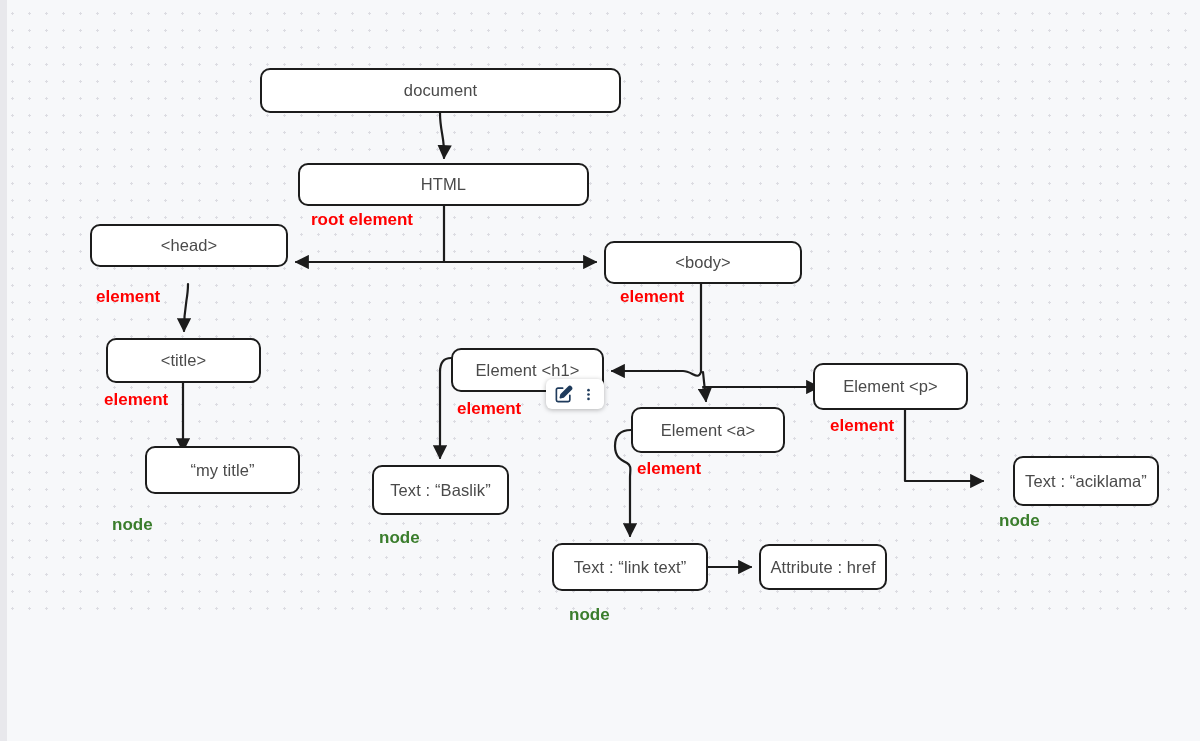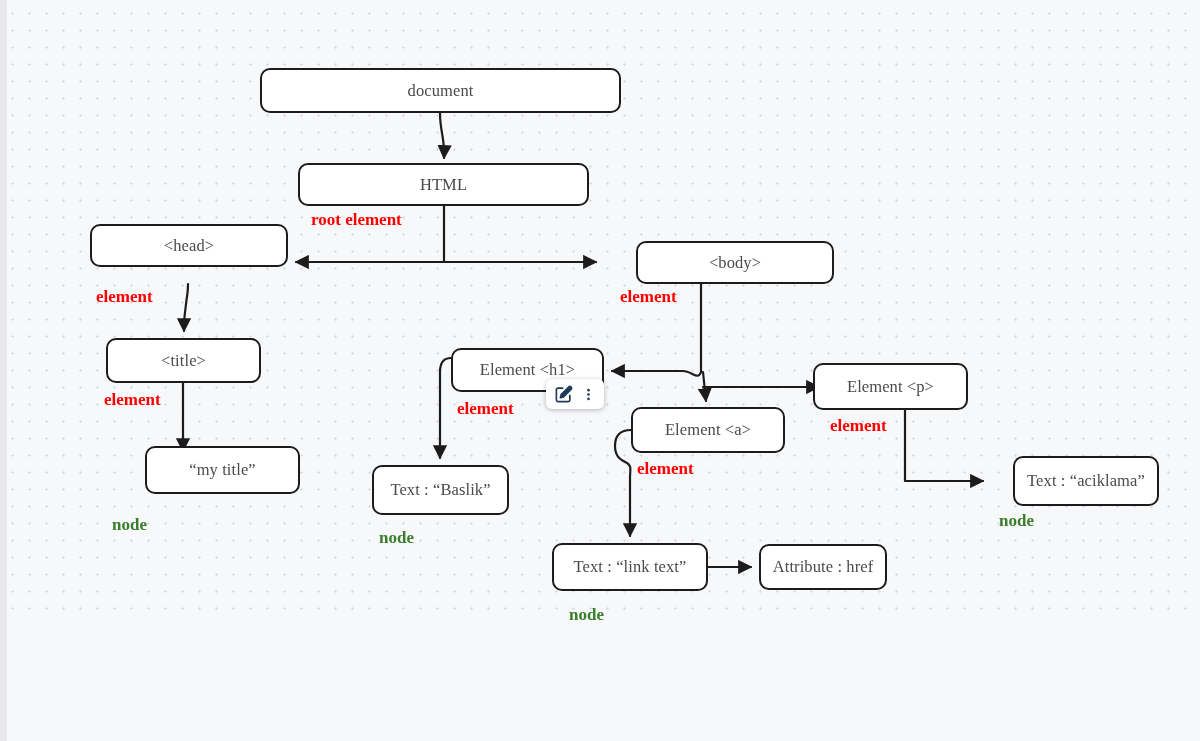--- a/index.html
+++ b/index.html
@@ -16,21 +16,20 @@
   }
 
   #canvas {
     position: relative;
     width: 1200px;
     height: 614px;
     background-color: #f7f8fa;
     background-image: radial-gradient(circle, #dcdce2 1.1px, rgba(0,0,0,0) 1.2px);
     background-size: 17px 17px;
     background-position: 4px 5px;
-    font-family: Liberation Serif, serif;
   }
 
   
   #left-band {
     position: absolute;
     left: 0; top: 0;
     width: 7px; height: 741px;
     background: #e8e8ec;
     z-index: 1;
   }
@@ -137,21 +136,21 @@
       <path d="M 708 567 L 751 567" marker-end="url(#arrow)"></path>
     </g>
   </svg>
 
   <div class="node-box" style="left:260px; top:68px; width:361px; height:45px;">document</div>
 
   <div class="node-box" style="left:298px; top:163px; width:291px; height:43px;">HTML</div>
 
   <div class="node-box" style="left:90px; top:224px; width:198px; height:43px;">&lt;head&gt;</div>
 
-  <div class="node-box" style="left:604px; top:241px; width:198px; height:43px;margin-left:32px;">&lt;body&gt;</div>
+  <div class="node-box" style="left:604px; top:241px; width:198px; height:43px;">&lt;body&gt;</div>
 
   <div class="node-box" style="left:106px; top:338px; width:155px; height:45px;">&lt;title&gt;</div>
 
   <div class="node-box" style="left:451px; top:348px; width:153px; height:44px;">Element &lt;h1&gt;</div>
 
   <div class="node-box" style="left:813px; top:363px; width:155px; height:47px;">Element &lt;p&gt;</div>
 
   <div class="node-box" style="left:631px; top:407px; width:154px; height:46px;">Element &lt;a&gt;</div>
 
   <div class="node-box" style="left:106px; top:446px; width:155px; height:48px;margin-left:39px;">“my  title”</div>

